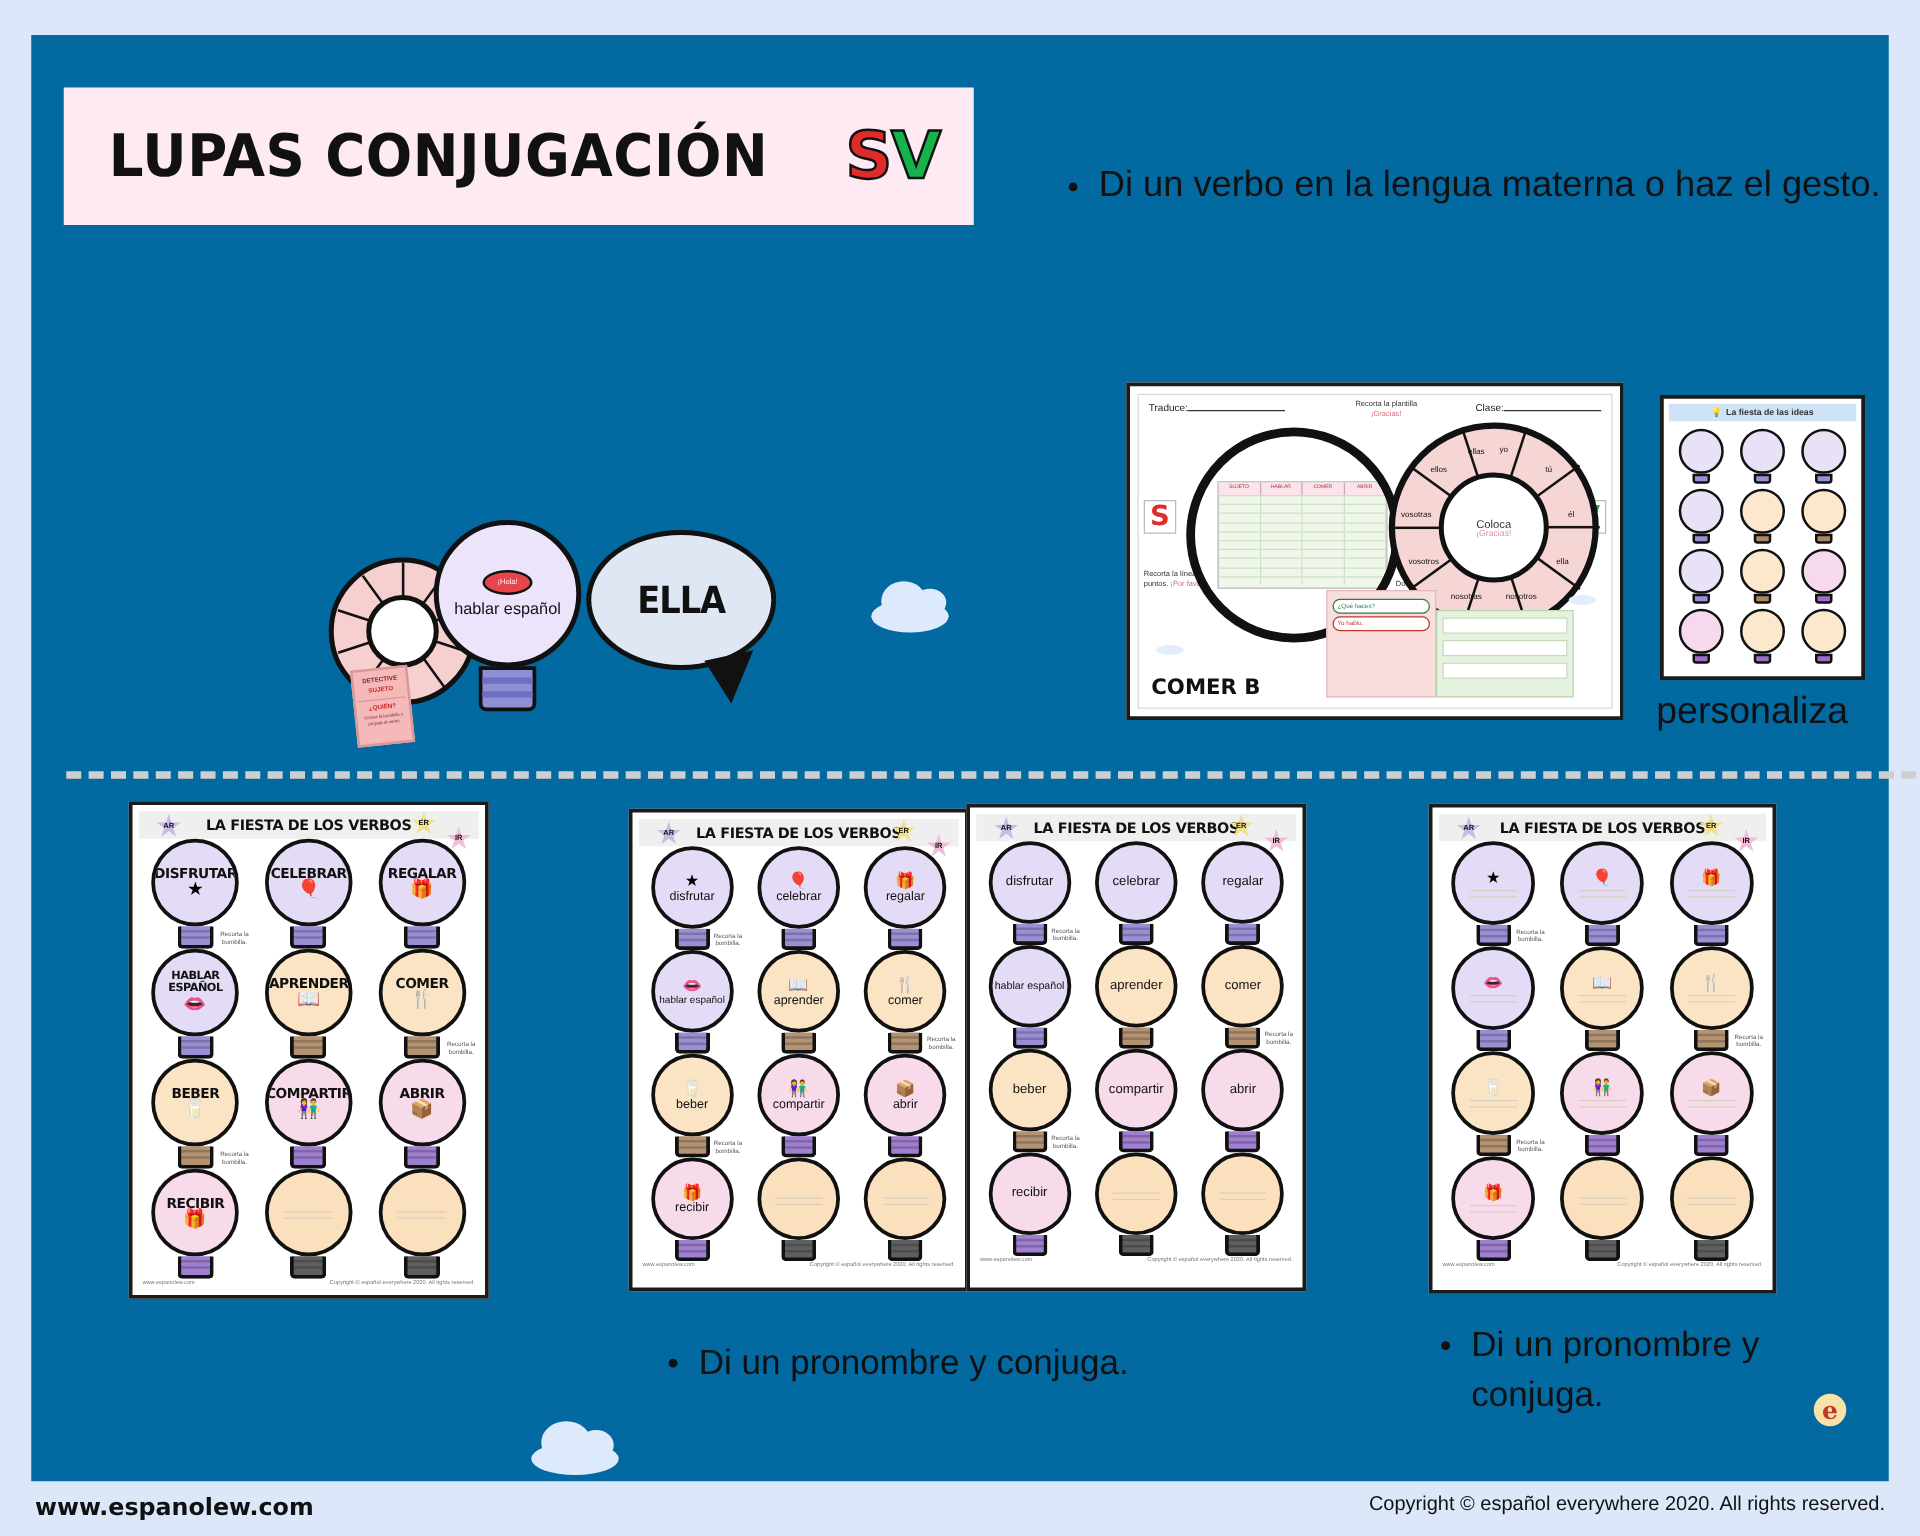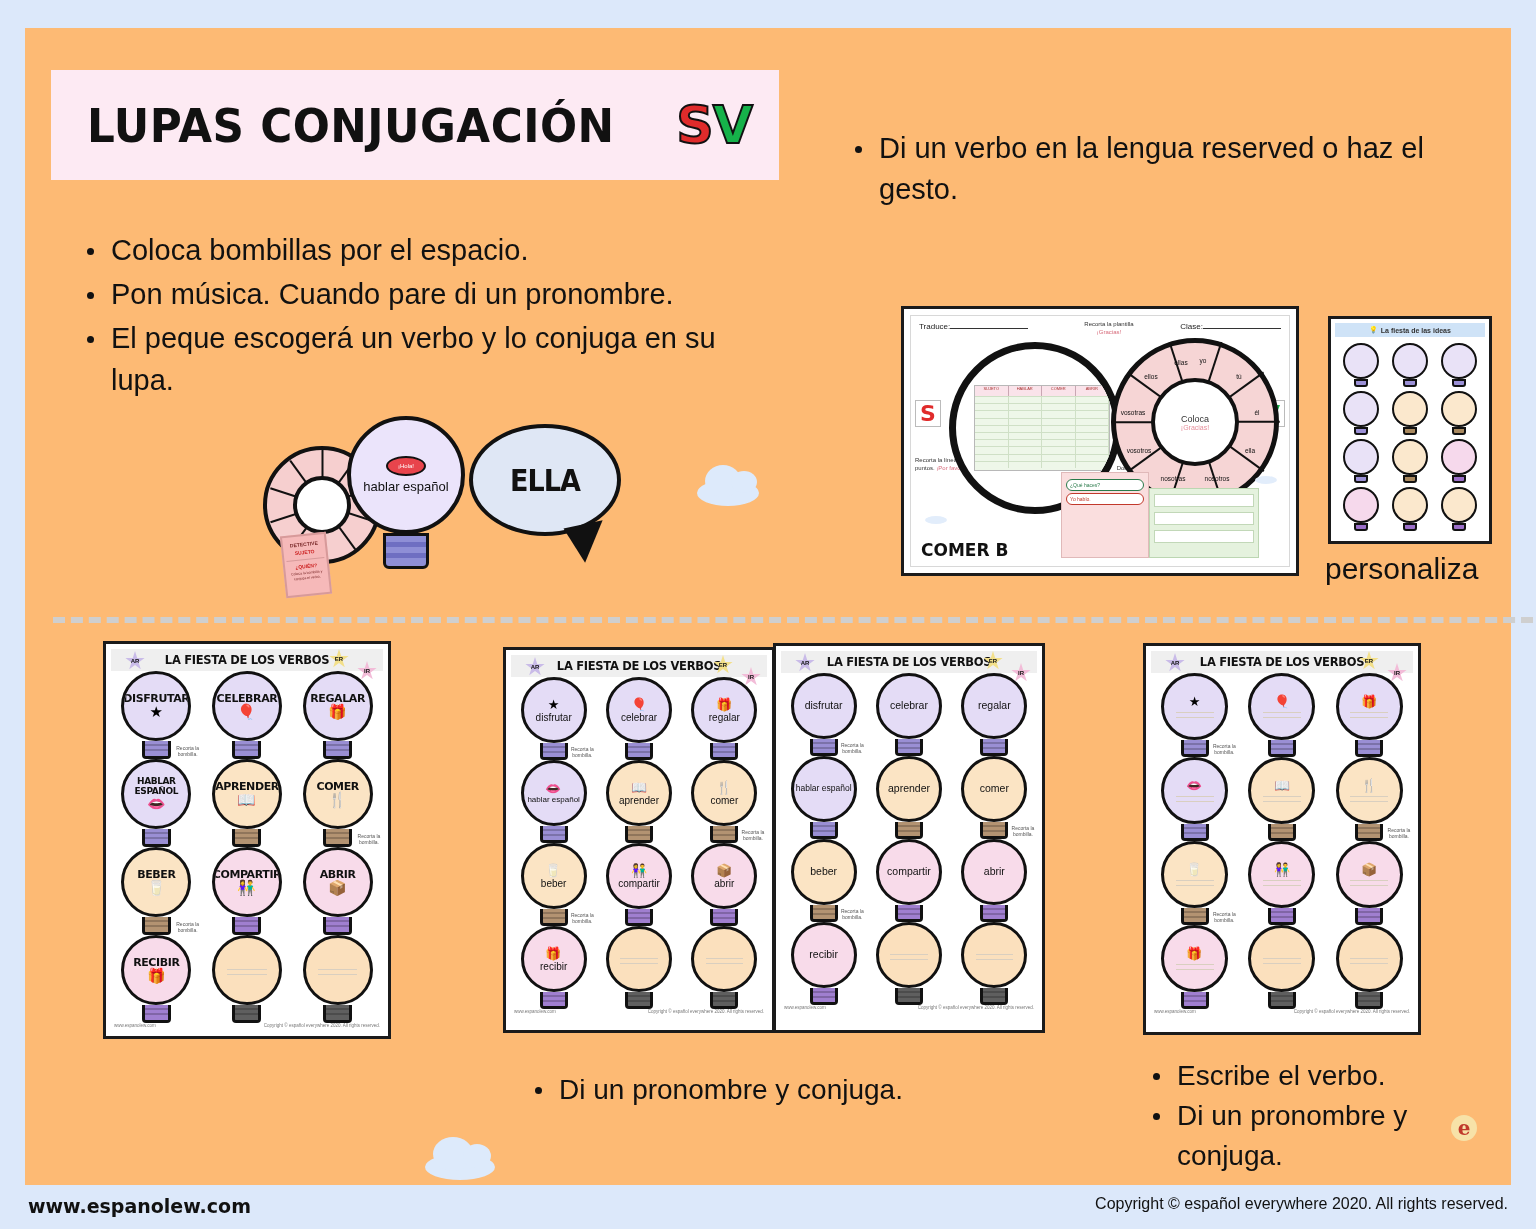--- a/index.html
+++ b/index.html
@@ -7,21 +7,21 @@
     width: 1536px; height: 1229px;
     background: #dce8fa;
     font-family: "Liberation Sans", sans-serif;
     overflow: hidden;
   }
   .page { position: relative; width: 1536px; height: 1229px; }
 
   .slide {
     position: absolute; left: 25px; top: 28px;
     width: 1486px; height: 1157px;
-    background: #fdba74;
+    background: #0369a1;
   }
 
   
   .title-band {
     position: absolute; left: 26px; top: 42px;
     width: 728px; height: 110px;
     background: #fdeaf3;
     display: flex; align-items: center;
   }
   .title-text {
@@ -306,28 +306,23 @@
 <body>
 
 <div class="page">
   <div class="slide">
 
     <div class="title-band">
       <div class="title-text">LUPAS CONJUGACIÓN</div>
       <div class="title-sv"><span class="sv-s">S</span><span class="sv-v">V</span></div>
     </div>
 
-    <ul class="bl" id="intro-list">
-      <li>Coloca bombillas por el espacio.</li>
-      <li>Pon música. Cuando pare di un pronombre.</li>
-      <li>El peque escogerá un verbo y lo conjuga en su lupa.</li>
-    </ul>
 
     <ul class="bl" id="lupa-list">
-      <li>Di un verbo en la lengua reserved o haz el gesto.</li>
+      <li>Di un verbo en la lengua materna o haz el gesto.</li>
     </ul>
 
     <div class="cloud c1"></div>
     <div class="cloud c2"></div>
 
     <div class="illus">
       <div class="wheel">
         <div class="spoke" style="transform:rotate(0deg)"></div>
         <div class="spoke" style="transform:rotate(36deg)"></div>
         <div class="spoke" style="transform:rotate(72deg)"></div>
@@ -1166,21 +1161,20 @@
           <span>Copyright © español everywhere 2020. All rights reserved.</span>
         </div>
       </div>
 
     <ul class="bl" id="b1-list">
     </ul>
     <ul class="bl" id="b2-list">
       <li>Di un pronombre y conjuga.</li>
     </ul>
     <ul class="bl" id="b3-list">
-      <li>Escribe el verbo.</li>
       <li>Di un pronombre y conjuga.</li>
     </ul>
 
     <div class="elogo">e</div>
   </div>
 
   <div class="footer-url">www.espanolew.com</div>
   <div class="footer-cr">Copyright © español everywhere 2020. All rights reserved.</div>
 </div>
 

